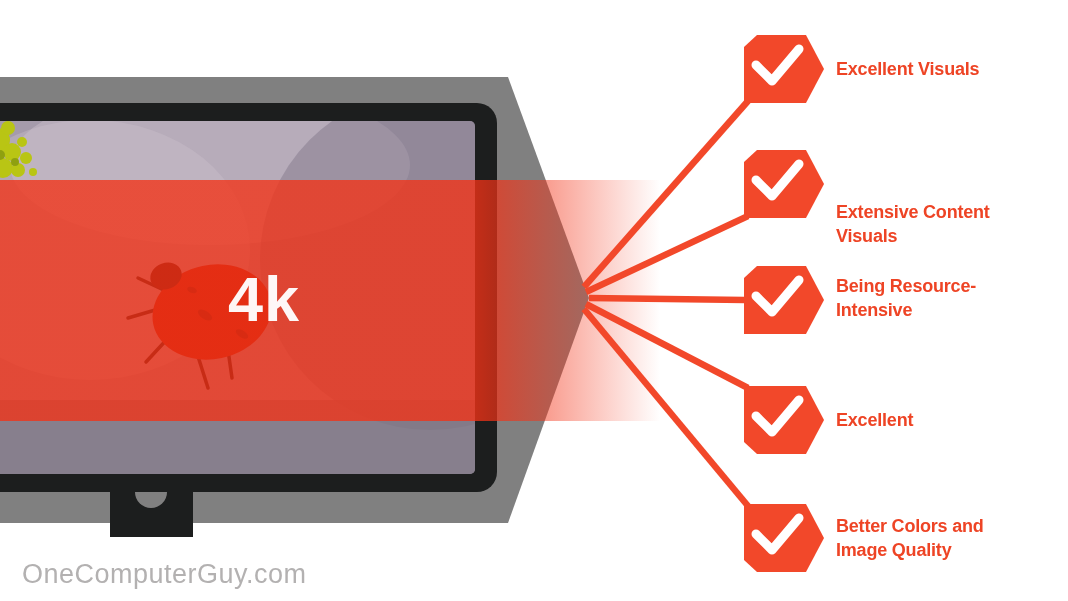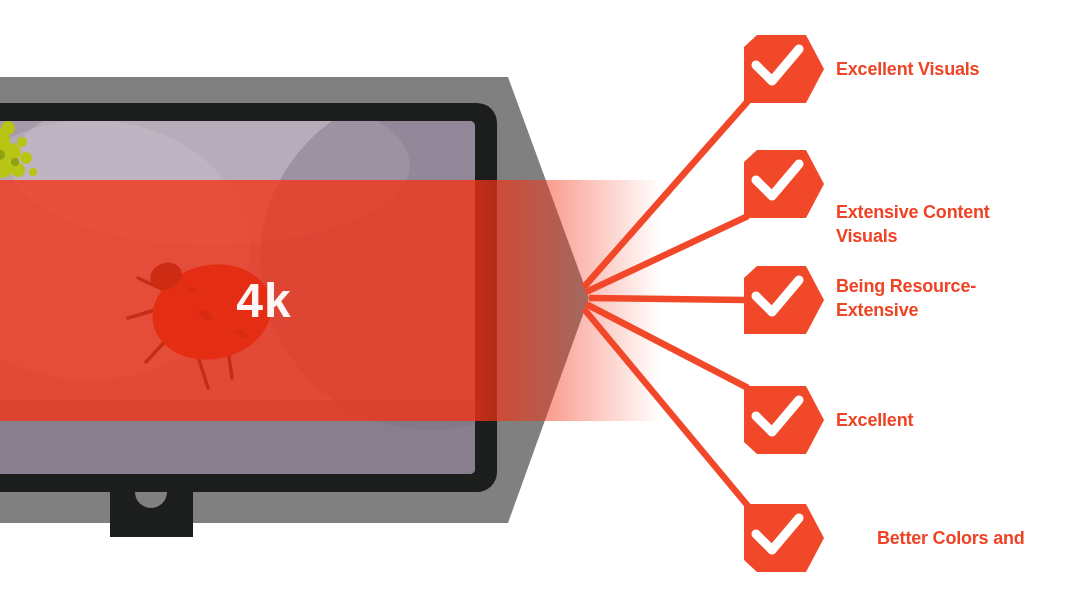--- a/index.html
+++ b/index.html
@@ -3,21 +3,21 @@
 <meta charset="utf-8">
 <style>
   html,body{margin:0;padding:0;background:#ffffff;}
   .canvas{
     position:relative;width:1068px;height:601px;background:#ffffff;
     overflow:hidden;font-family:"Liberation Sans", sans-serif;
   }
   .scene{position:absolute;left:0;top:0;width:1068px;height:601px;}
   .fourk{
     position:absolute;left:264px;top:303px;transform:translate(-50%,-55%);
-    color:rgba(255,255,255,.96);font-size:48px;font-weight:bold;letter-spacing:1px;
+    color:rgba(255,255,255,.96);font-size:63px;font-weight:bold;letter-spacing:1px;
   }
   .benefit-label{
     position:absolute;left:836px;transform:translateY(-50%);
     color:#EE4425;font-size:18px;font-weight:bold;line-height:24px;letter-spacing:-0.2px;
     white-space:nowrap;
   }
   .watermark{
     position:absolute;left:22px;top:559px;color:#B3B1B1;font-size:27px;
     font-weight:400;letter-spacing:0.5px;
   }
@@ -124,24 +124,26 @@
   <div class="benefit-label" style="top:69px;">
     <div>Excellent Visuals</div>
     <div></div>
   </div>
   <div class="benefit-label" style="top:196px;margin-top:28px;">
     <div>Extensive Content</div>
     <div>Visuals</div>
   </div>
   <div class="benefit-label" style="top:298px;">
     <div>Being Resource-</div>
-    <div>Extensive</div>
+    <div>Intensive</div>
   </div>
   <div class="benefit-label" style="top:420px;">
     <div>Excellent</div>
     <div></div>
   </div>
-  <div class="benefit-label" style="top:538px;margin-left:41px;">
+  <div class="benefit-label" style="top:538px;">
     <div>Better Colors and</div>
+    <div>Image Quality</div>
   </div>
 
+  <div class="watermark">OneComputerGuy.com</div>
 
 </div>
 
 </body></html>

